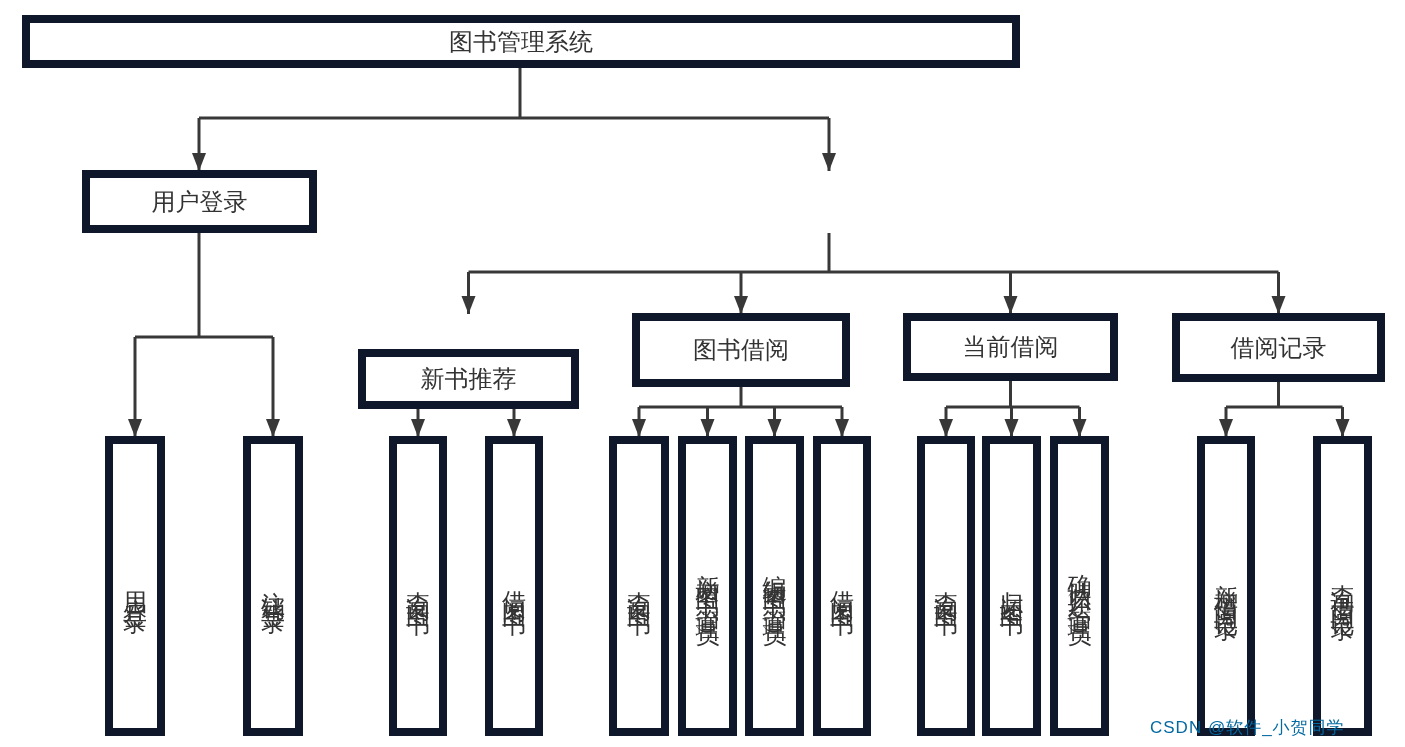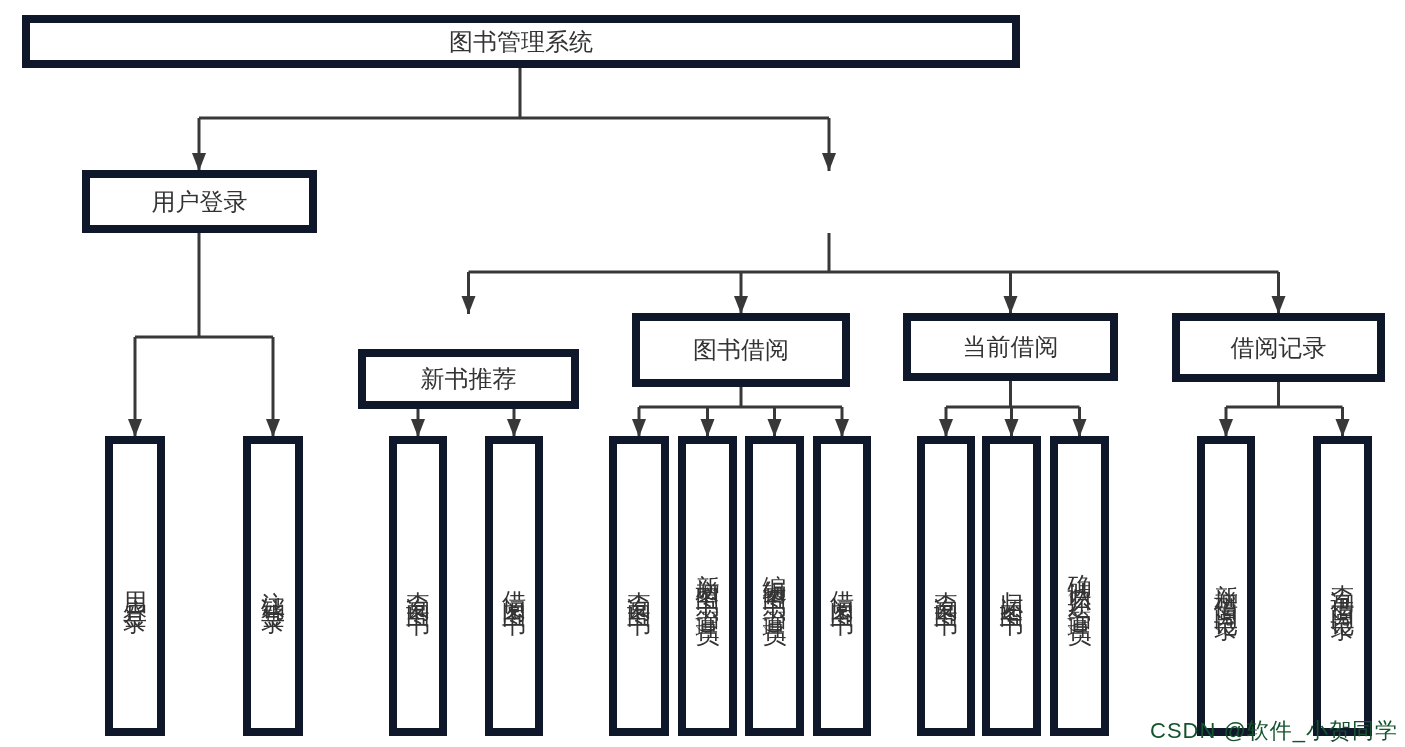--- a/index.html
+++ b/index.html
@@ -34,22 +34,22 @@
   .node.v {
     writing-mode: vertical-rl;
     text-orientation: mixed;
     letter-spacing: 7px;
     white-space: normal;
   }
   .watermark {
     position: absolute;
     left: 1150px;
     top: 716px;
-    font-size: 22px;
-    color: #14532d;
+    font-size: 17px;
+    color: #0369a1;
     letter-spacing: 1px;
     z-index: 2;
     white-space: nowrap;
   }
 </style>
 </head>
 <body>
 
 <div class="canvas">
 

